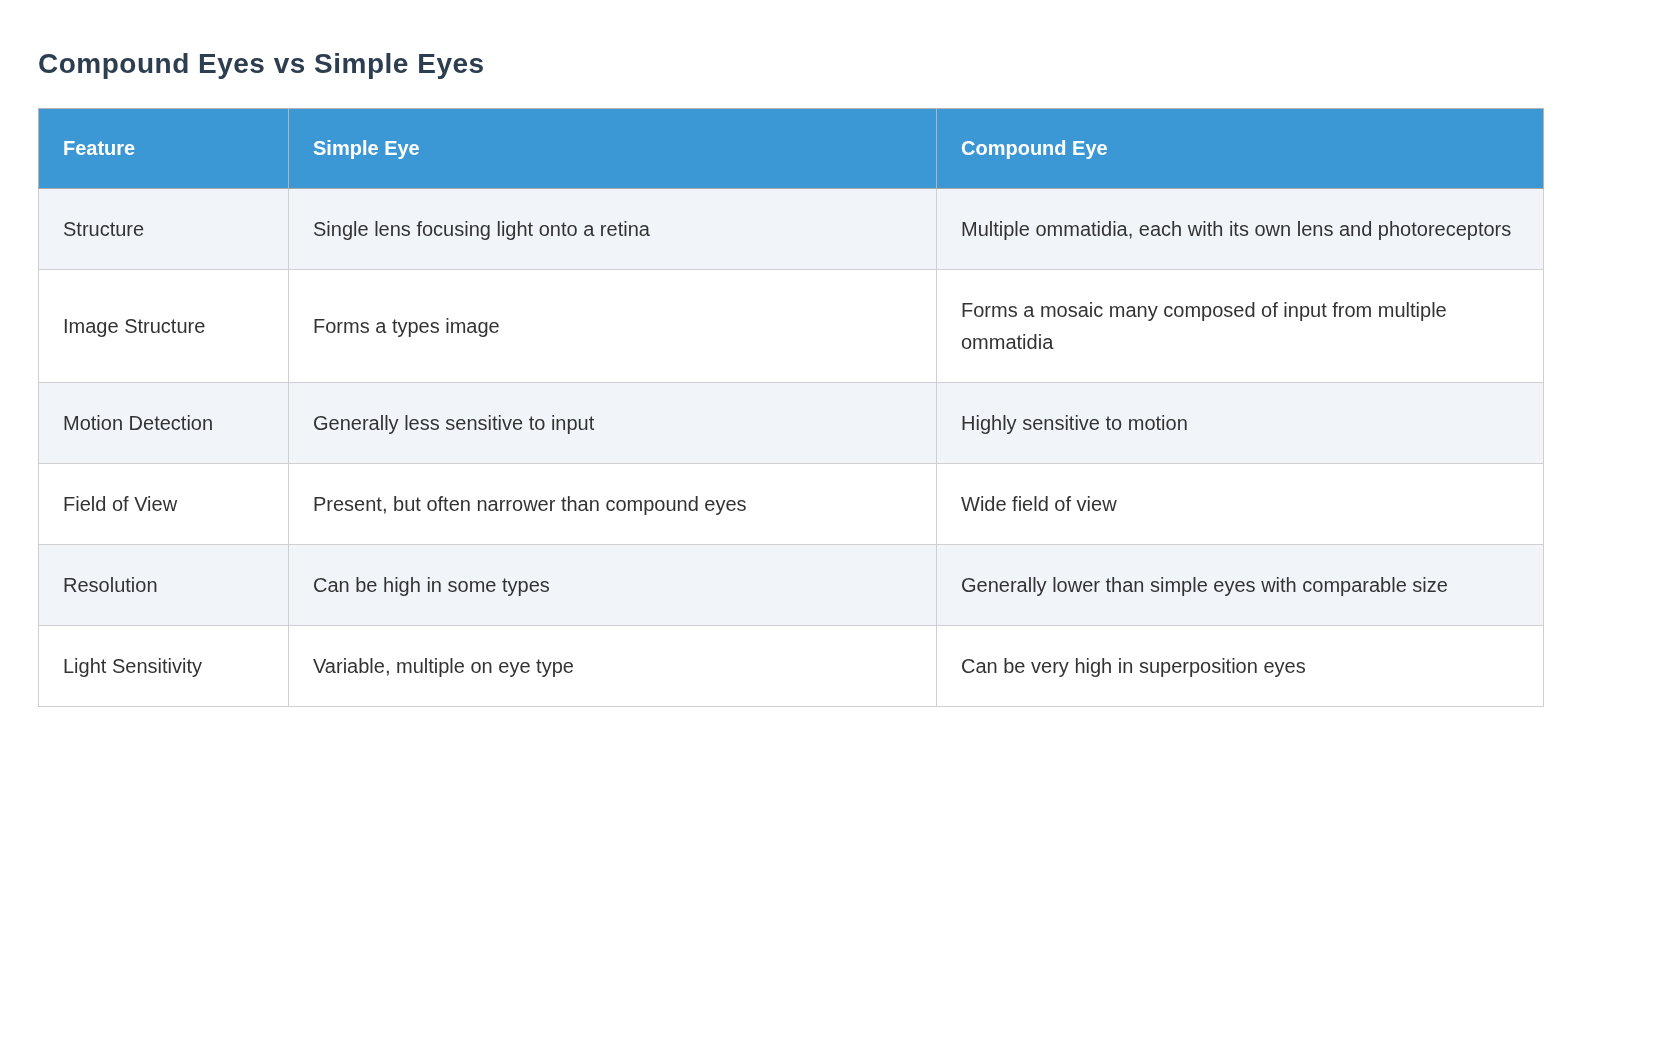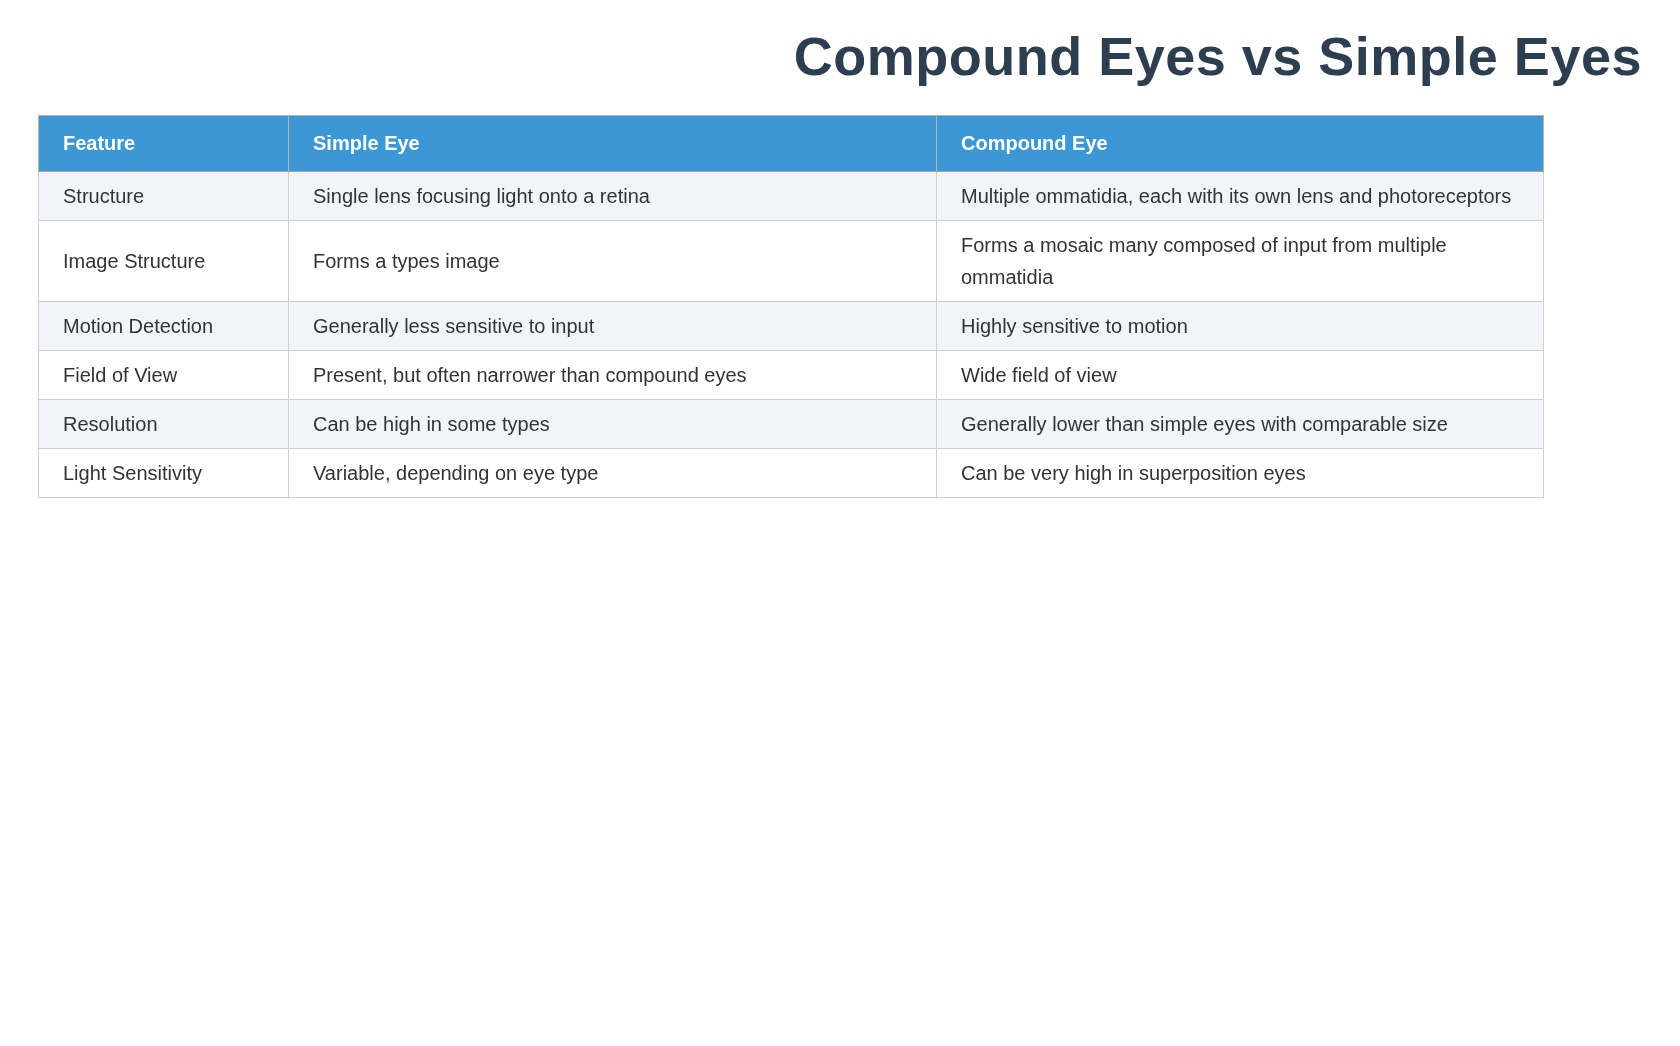--- a/index.html
+++ b/index.html
@@ -9,52 +9,52 @@
     background: #ffffff;
     font-family: "Liberation Sans", sans-serif;
   }
   .page {
     width: 1680px;
     min-height: 1046px;
     background: #ffffff;
     padding: 16px 38px 40px 38px;
   }
   .page-title {
-    text-align: right;
+    text-align: left;
     color: #2c3e50;
-    font-size: 54px;
+    font-size: 28px;
     font-weight: bold;
-    margin: 9px 0 28px 0;
+    margin: 32px 0 28px 0;
     letter-spacing: 0.5px;
   }
   table.comparison {
     border-collapse: collapse;
     table-layout: fixed;
     width: 1505px;
     border: 1px solid #b5b5b5;
   }
   col.c-feature  { width: 250px; }
   col.c-simple   { width: 648px; }
   col.c-compound { width: 607px; }
   thead th {
     background: #3b98d4;
     color: #ffffff;
     font-weight: bold;
     font-size: 20px;
     text-align: left;
-    padding: 16px 24px;
+    padding: 28px 24px;
     border: 1px solid #b5b5b5;
     border-bottom: 1px solid #a8a8a8;
   }
   tbody td {
     font-size: 20px;
     color: #333333;
     text-align: left;
     vertical-align: middle;
-    padding: 8px 24px;
+    padding: 24px 24px;
     line-height: 1.6;
     border: 1px solid #cfcfcf;
     background: transparent;
   }
   tbody tr:nth-child(odd)  td { background: #f1f5f9; }
   tbody tr:nth-child(even) td { background: #ffffff; }
 </style>
 </head>
 <body>
 
@@ -96,19 +96,19 @@
         <td>Present, but often narrower than compound eyes</td>
         <td>Wide field of view</td>
       </tr>
       <tr>
         <td>Resolution</td>
         <td>Can be high in some types</td>
         <td>Generally lower than simple eyes with comparable size</td>
       </tr>
       <tr>
         <td>Light Sensitivity</td>
-        <td>Variable, depending on eye type</td>
+        <td>Variable, multiple on eye type</td>
         <td>Can be very high in superposition eyes</td>
       </tr>
     </tbody>
   </table>
 
 </div>
 
 </body></html>

